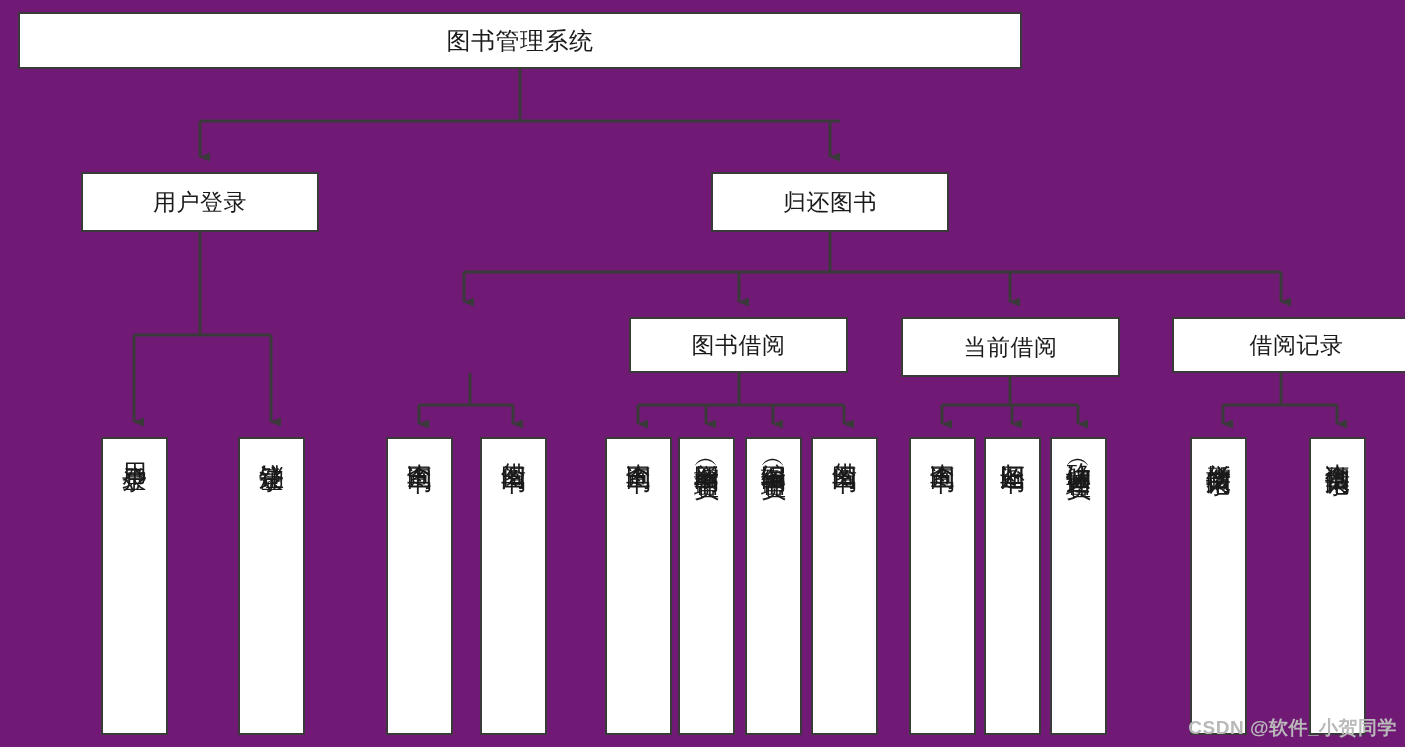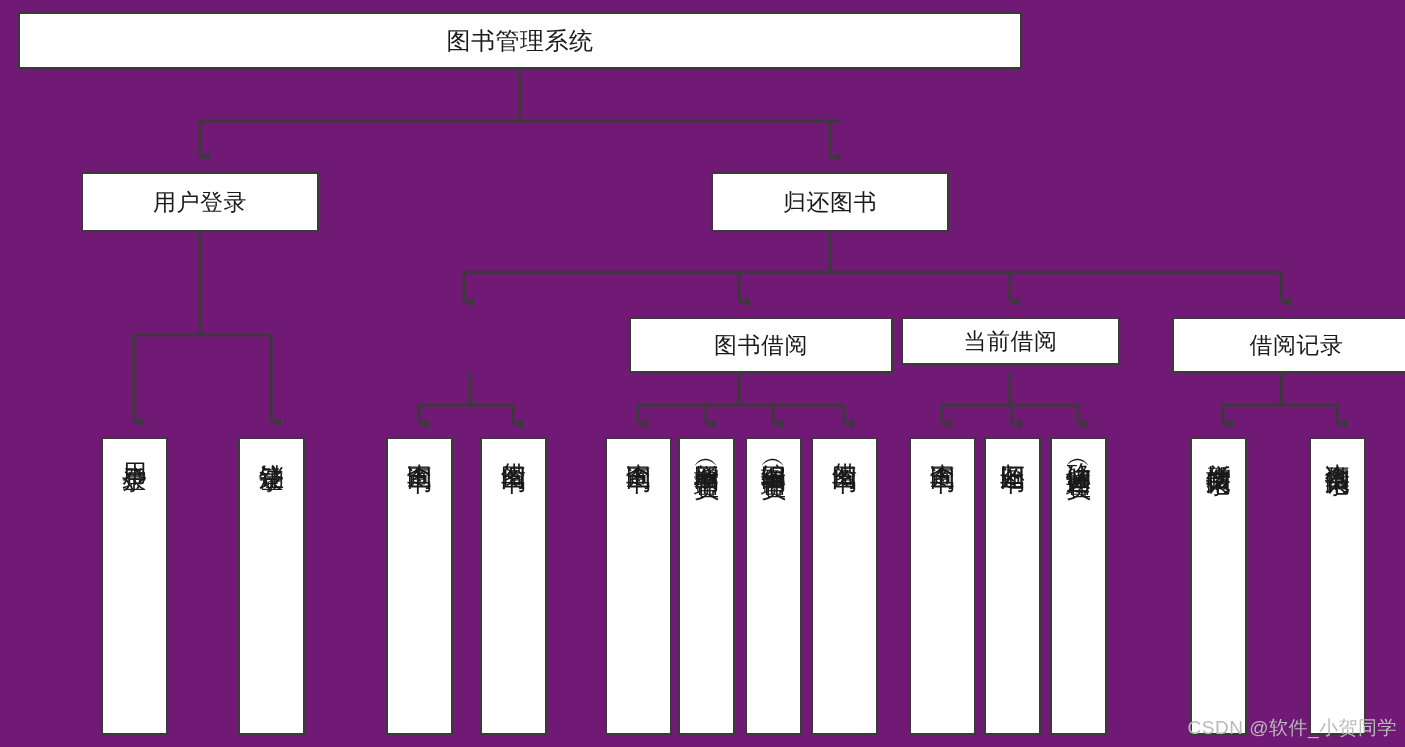--- a/index.html
+++ b/index.html
@@ -59,20 +59,21 @@
   }
   .node.root .label { font-size: 24px; }
   .watermark {
     position: absolute;
     right: 8px;
     bottom: 6px;
     font-size: 19px;
     color: #b9b9b9;
     white-space: nowrap;
     letter-spacing: 0.5px;
+    font-weight: bold;
   }
 </style>
 </head>
 <body>
 
 <div id="canvas">
 
   <svg class="edges" viewBox="0 0 1405 747" xmlns="http://www.w3.org/2000/svg">
     <defs>
       <marker id="arrow" markerWidth="9" markerHeight="11" refX="4.5" refY="10" orient="auto" markerUnits="userSpaceOnUse">
@@ -128,24 +129,24 @@
     <span class="label">图书管理系统</span>
   </div>
 
   <div class="node horiz" style="left: 81px; top: 172px; width: 238px; height: 60px;">
     <span class="label">用户登录</span>
   </div>
   <div class="node horiz" style="left: 711px; top: 172px; width: 238px; height: 60px;">
     <span class="label">归还图书</span>
   </div>
 
-  <div class="node horiz" style="left: 629px; top: 317px; width: 264px; height: 56px;">
+  <div class="node horiz" style="left: 629px; top: 317px; width: 219px; height: 56px;">
     <span class="label">图书借阅</span>
   </div>
-  <div class="node horiz" style="left: 901px; top: 317px; width: 219px; height: 48px;">
+  <div class="node horiz" style="left: 901px; top: 317px; width: 219px; height: 60px;">
     <span class="label">当前借阅</span>
   </div>
   <div class="node horiz" style="left: 1172px; top: 317px; width: 249px; height: 56px;">
     <span class="label">借阅记录</span>
   </div>
 
   <div class="node vert" style="left: 101px; top: 437px; width: 67px; height: 298px;">
     <span class="label">用户登录</span>
   </div>
   <div class="node vert" style="left: 238px; top: 437px; width: 67px; height: 298px;">

